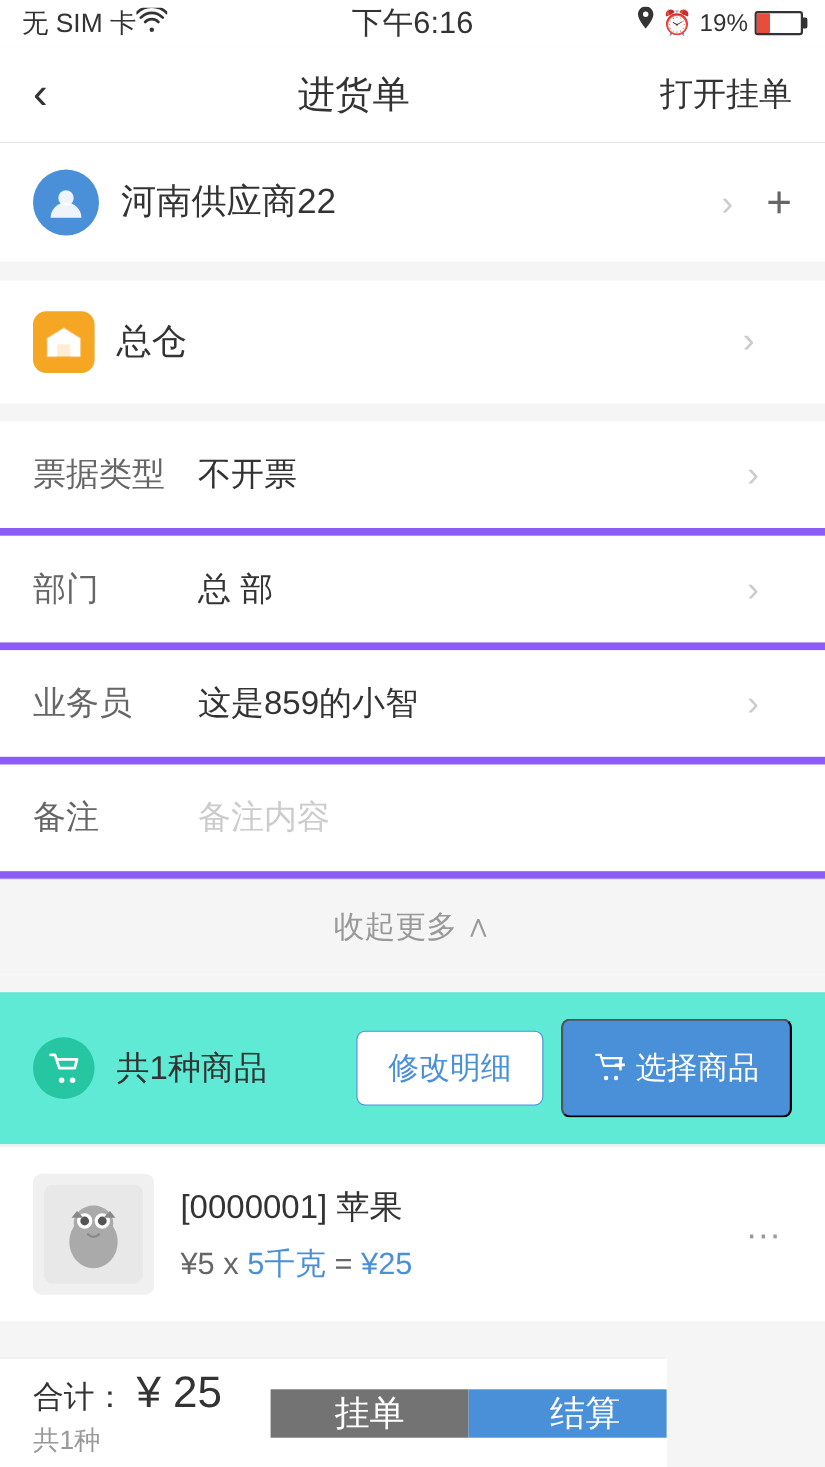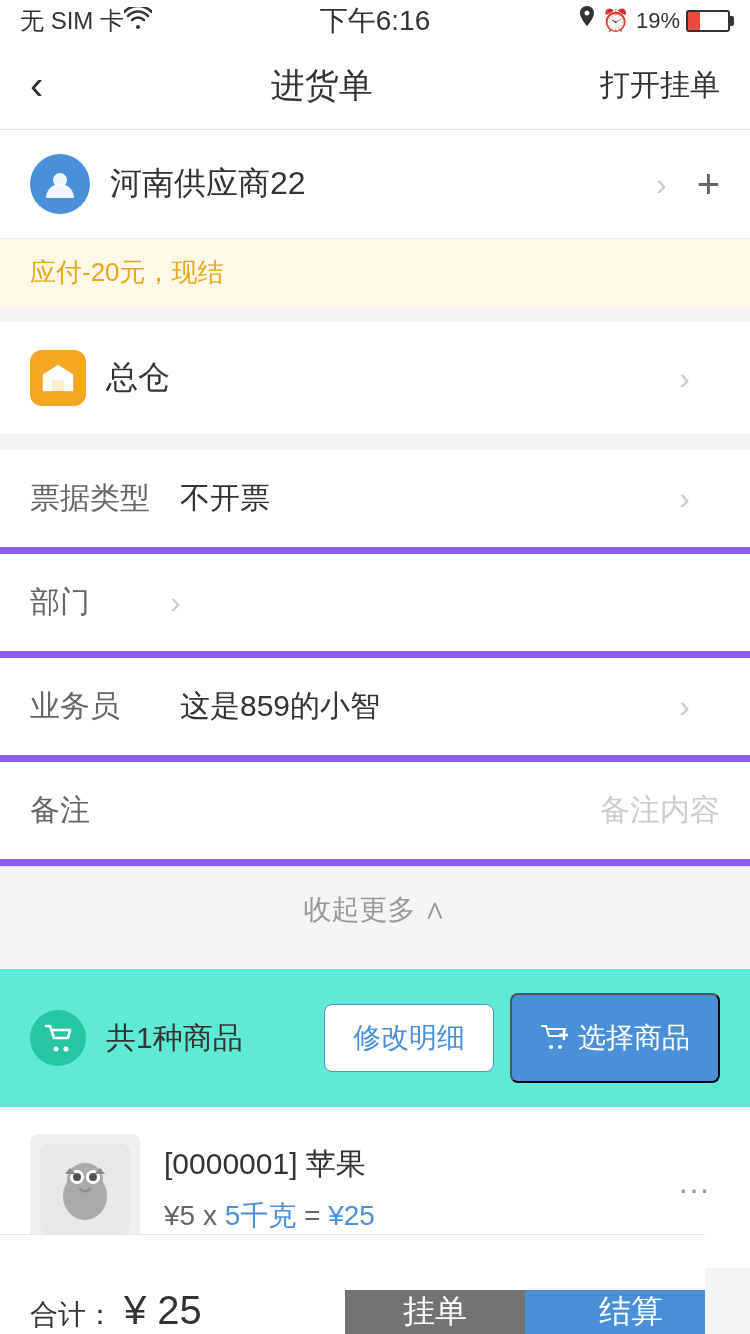--- a/index.html
+++ b/index.html
@@ -83,41 +83,42 @@
       color: #e6a817;
     }
 
     
     .warehouse-row {
       background: #fff;
       margin-bottom: 16px;
       display: flex;
       align-items: center;
       padding: 28px 30px;
+      font-family: Liberation Mono, monospace;
     }
     .warehouse-icon {
       width: 56px; height: 56px; border-radius: 12px; background: #f5a623;
       display: flex; align-items: center; justify-content: center;
       margin-right: 20px; flex-shrink: 0;
     }
     .warehouse-name { flex: 1; font-size: 32px; color: #333; }
 
     
     .form-card { background: #fff; margin-bottom: 16px; }
     .form-row {
       display: flex;
       align-items: center;
       padding: 28px 30px;
       border-bottom: 7px solid #8b5cf6;
       cursor: pointer;
     }
     .form-row:last-child { border-bottom: none; }
     .form-label { font-size: 30px; color: #666; width: 140px; flex-shrink: 0; }
     .form-value { flex: 1; font-size: 30px; color: #333; padding-left: 10px; }
-    .form-value.placeholder { color: #ccc; text-align: right; }
+    .form-value.placeholder { color: #ccc; }
 
     
     .collapse-more {
       background: #f5f5f5;
       text-align: center;
       padding: 24px;
       font-size: 28px;
       color: #999;
       border-top: 1px solid #e5e5e5;
       cursor: pointer;
@@ -167,25 +168,25 @@
     .product-name { font-size: 30px; color: #333; margin-bottom: 12px; }
     .product-price { font-size: 28px; color: #666; }
     .product-price .highlight { color: #4a90d9; }
     .product-price .total { color: #4a90d9; }
     .product-more { font-size: 32px; color: #999; padding: 10px; cursor: pointer; }
 
     
     .footer {
       background: #fff;
       display: flex;
-      align-items: flex-end;
+      align-items: center;
       border-top: 1px solid #e5e5e5;
       position: fixed;
       bottom: 0;
-      width: 705px;
+      width: 606px;
       height: 100px;
       margin-top: 44px;
     }
     .footer-total {
       flex: 1;
       display: flex;
       flex-direction: column;
       justify-content: center;
       padding: 0 30px;
     }
@@ -247,21 +248,20 @@
       <div class="supplier-avatar">
         <svg width="36" height="36" viewBox="0 0 36 36" fill="none">
           <circle cx="18" cy="14" r="7" fill="white" opacity="0.9"></circle>
           <path d="M4 32c0-8 6.3-14 14-14s14 6 14 14" fill="white" opacity="0.9"></path>
         </svg>
       </div>
       <span class="supplier-name">河南供应商22</span>
       <span class="chevron">›</span>
       <span class="plus-btn">+</span>
     </div>
-    <div class="notice-bar">应付-20元，现结</div>
   </div>
 
   <div style="height:16px;background:#f5f5f5;"></div>
 
   <div class="warehouse-row card">
     <div class="warehouse-icon">
       <svg width="36" height="32" viewBox="0 0 36 32" fill="none">
         <path d="M18 2L2 12v18h32V12L18 2z" fill="white"></path>
         <rect x="12" y="18" width="12" height="12" fill="#f5a623"></rect>
         <path d="M18 2L2 12v18h32V12L18 2z" stroke="#f5a623" stroke-width="2" fill="white" opacity="0.8"></path>
@@ -272,20 +272,21 @@
   </div>
 
   <div class="form-card">
     <div class="form-row">
       <span class="form-label">票据类型</span>
       <span class="form-value">不开票</span>
       <span class="chevron">›</span>
     </div>
     <div class="form-row">
       <span class="form-label">部门</span>
+      <span class="form-value">总 部</span>
       <span class="chevron">›</span>
     </div>
     <div class="form-row">
       <span class="form-label">业务员</span>
       <span class="form-value">这是859的小智</span>
       <span class="chevron">›</span>
     </div>
     <div class="form-row">
       <span class="form-label">备注</span>
       <span class="form-value placeholder">备注内容</span>
@@ -349,16 +350,17 @@
 
   <div style="height:100px;"></div>
 </div>
 
 <div class="footer">
   <div class="footer-total">
     <div class="footer-total-main">
       <span class="footer-total-label">合计：</span>
       <span class="footer-total-amount">¥ 25</span>
     </div>
+    <div class="footer-total-sub">共1种</div>
   </div>
   <button class="footer-btn-suspend">挂单</button>
   <button class="footer-btn-checkout">结算</button>
 </div>
 
 </body></html>

